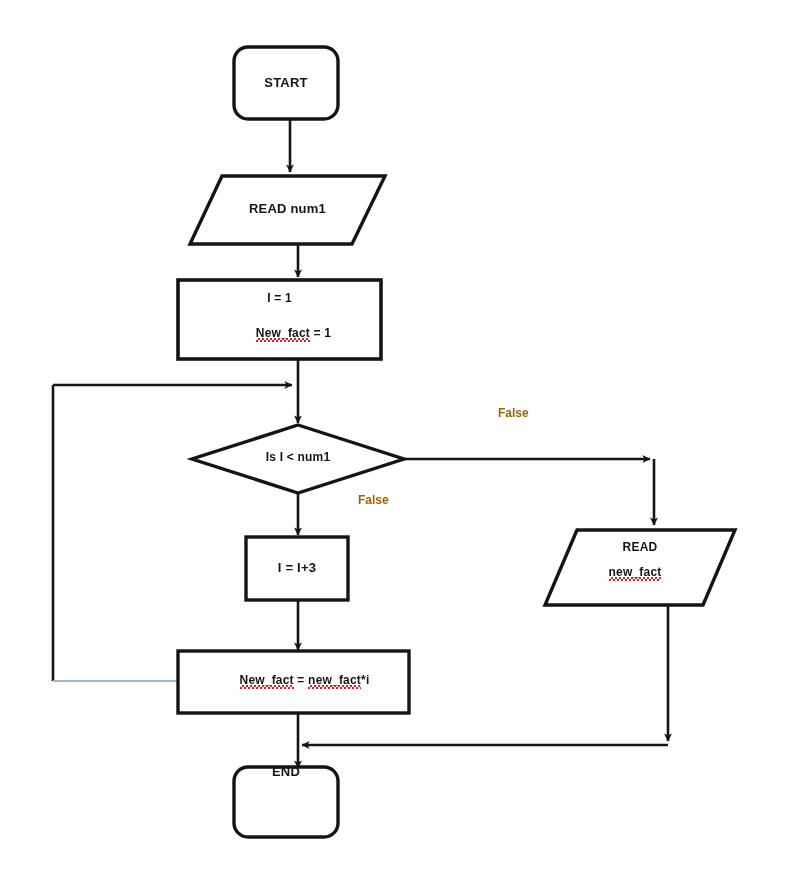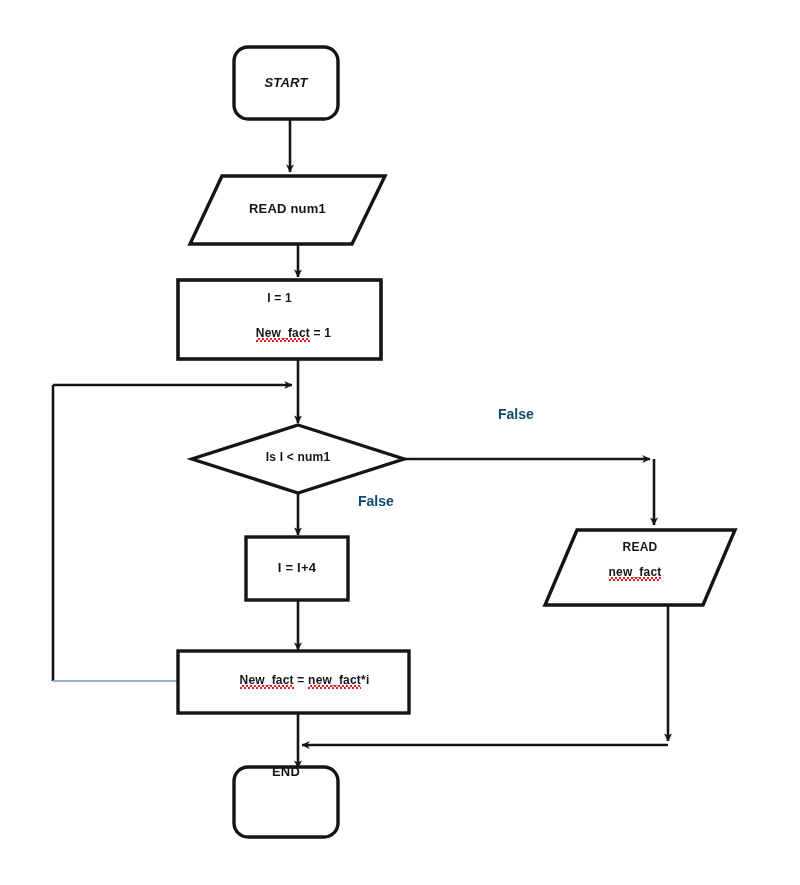--- a/index.html
+++ b/index.html
@@ -25,23 +25,23 @@
     position: absolute;
     text-align: center;
     color: #151515;
     font-weight: bold;
     letter-spacing: 0.2px;
     white-space: nowrap;
     pointer-events: none;
   }
   .edge-label {
     position: absolute;
-    color: #0c4a6e;
+    color: #a16207;
     font-weight: bold;
-    font-size: 14px;
+    font-size: 12px;
     white-space: nowrap;
   }
   .sz13 { font-size: 13px; }
   .sz12 { font-size: 12px; }
   
   .squiggle {
     position: relative;
     display: inline-block;
     padding-bottom: 1px;
   }
@@ -107,30 +107,30 @@
 
   <rect x="246" y="537" width="102" height="63" fill="#ffffff" stroke="#151515" stroke-width="3.4"></rect>
 
   <rect x="178" y="651" width="231" height="62" fill="#ffffff" stroke="#151515" stroke-width="3.4"></rect>
 
   <polygon points="577,530 735,530 703,605 545,605" fill="#ffffff" stroke="#151515" stroke-width="3.4"></polygon>
 
   <rect x="234" y="767" width="104" height="70" rx="14" ry="14" fill="#ffffff" stroke="#151515" stroke-width="3.4"></rect>
 </svg>
 
-<div class="node-label sz13" style="left:234px; top:75px; width:104px;font-style:italic;">START</div>
+<div class="node-label sz13" style="left:234px; top:75px; width:104px;">START</div>
 
 <div class="node-label sz13" style="left:190px; top:201px; width:195px;text-align:center;">READ num1</div>
 
 <div class="node-label sz12" style="left:178px; top:291px; width:203px;">I = 1</div>
 <div class="node-label sz12" style="left:178px; top:326px; width:203px;padding-left:14px;"><span class="squiggle">New_fact</span><span> = 1</span></div>
 
 <div class="node-label sz12" style="left:228px; top:450px; width:140px;">Is I &lt; num1</div>
 
-<div class="node-label sz13" style="left:246px; top:560px; width:102px;">I = I+4</div>
+<div class="node-label sz13" style="left:246px; top:560px; width:102px;">I = I+3</div>
 
 <div class="node-label sz12" style="left:178px; top:673px; width:253px;"><span class="squiggle">New_fact</span><span> = </span><span class="squiggle">new_fact</span><span>*i</span></div>
 
 <div class="node-label sz12" style="left:560px; top:540px; width:160px;">READ</div>
 <div class="node-label sz12" style="left:555px; top:565px; width:160px;"><span class="squiggle">new_fact</span></div>
 
 <div class="node-label sz13" style="left:234px; top:764px; width:104px;">END</div>
 
 <div class="edge-label" style="left:498px; top:406px;">False</div>
 <div class="edge-label" style="left:358px; top:493px;">False</div>

